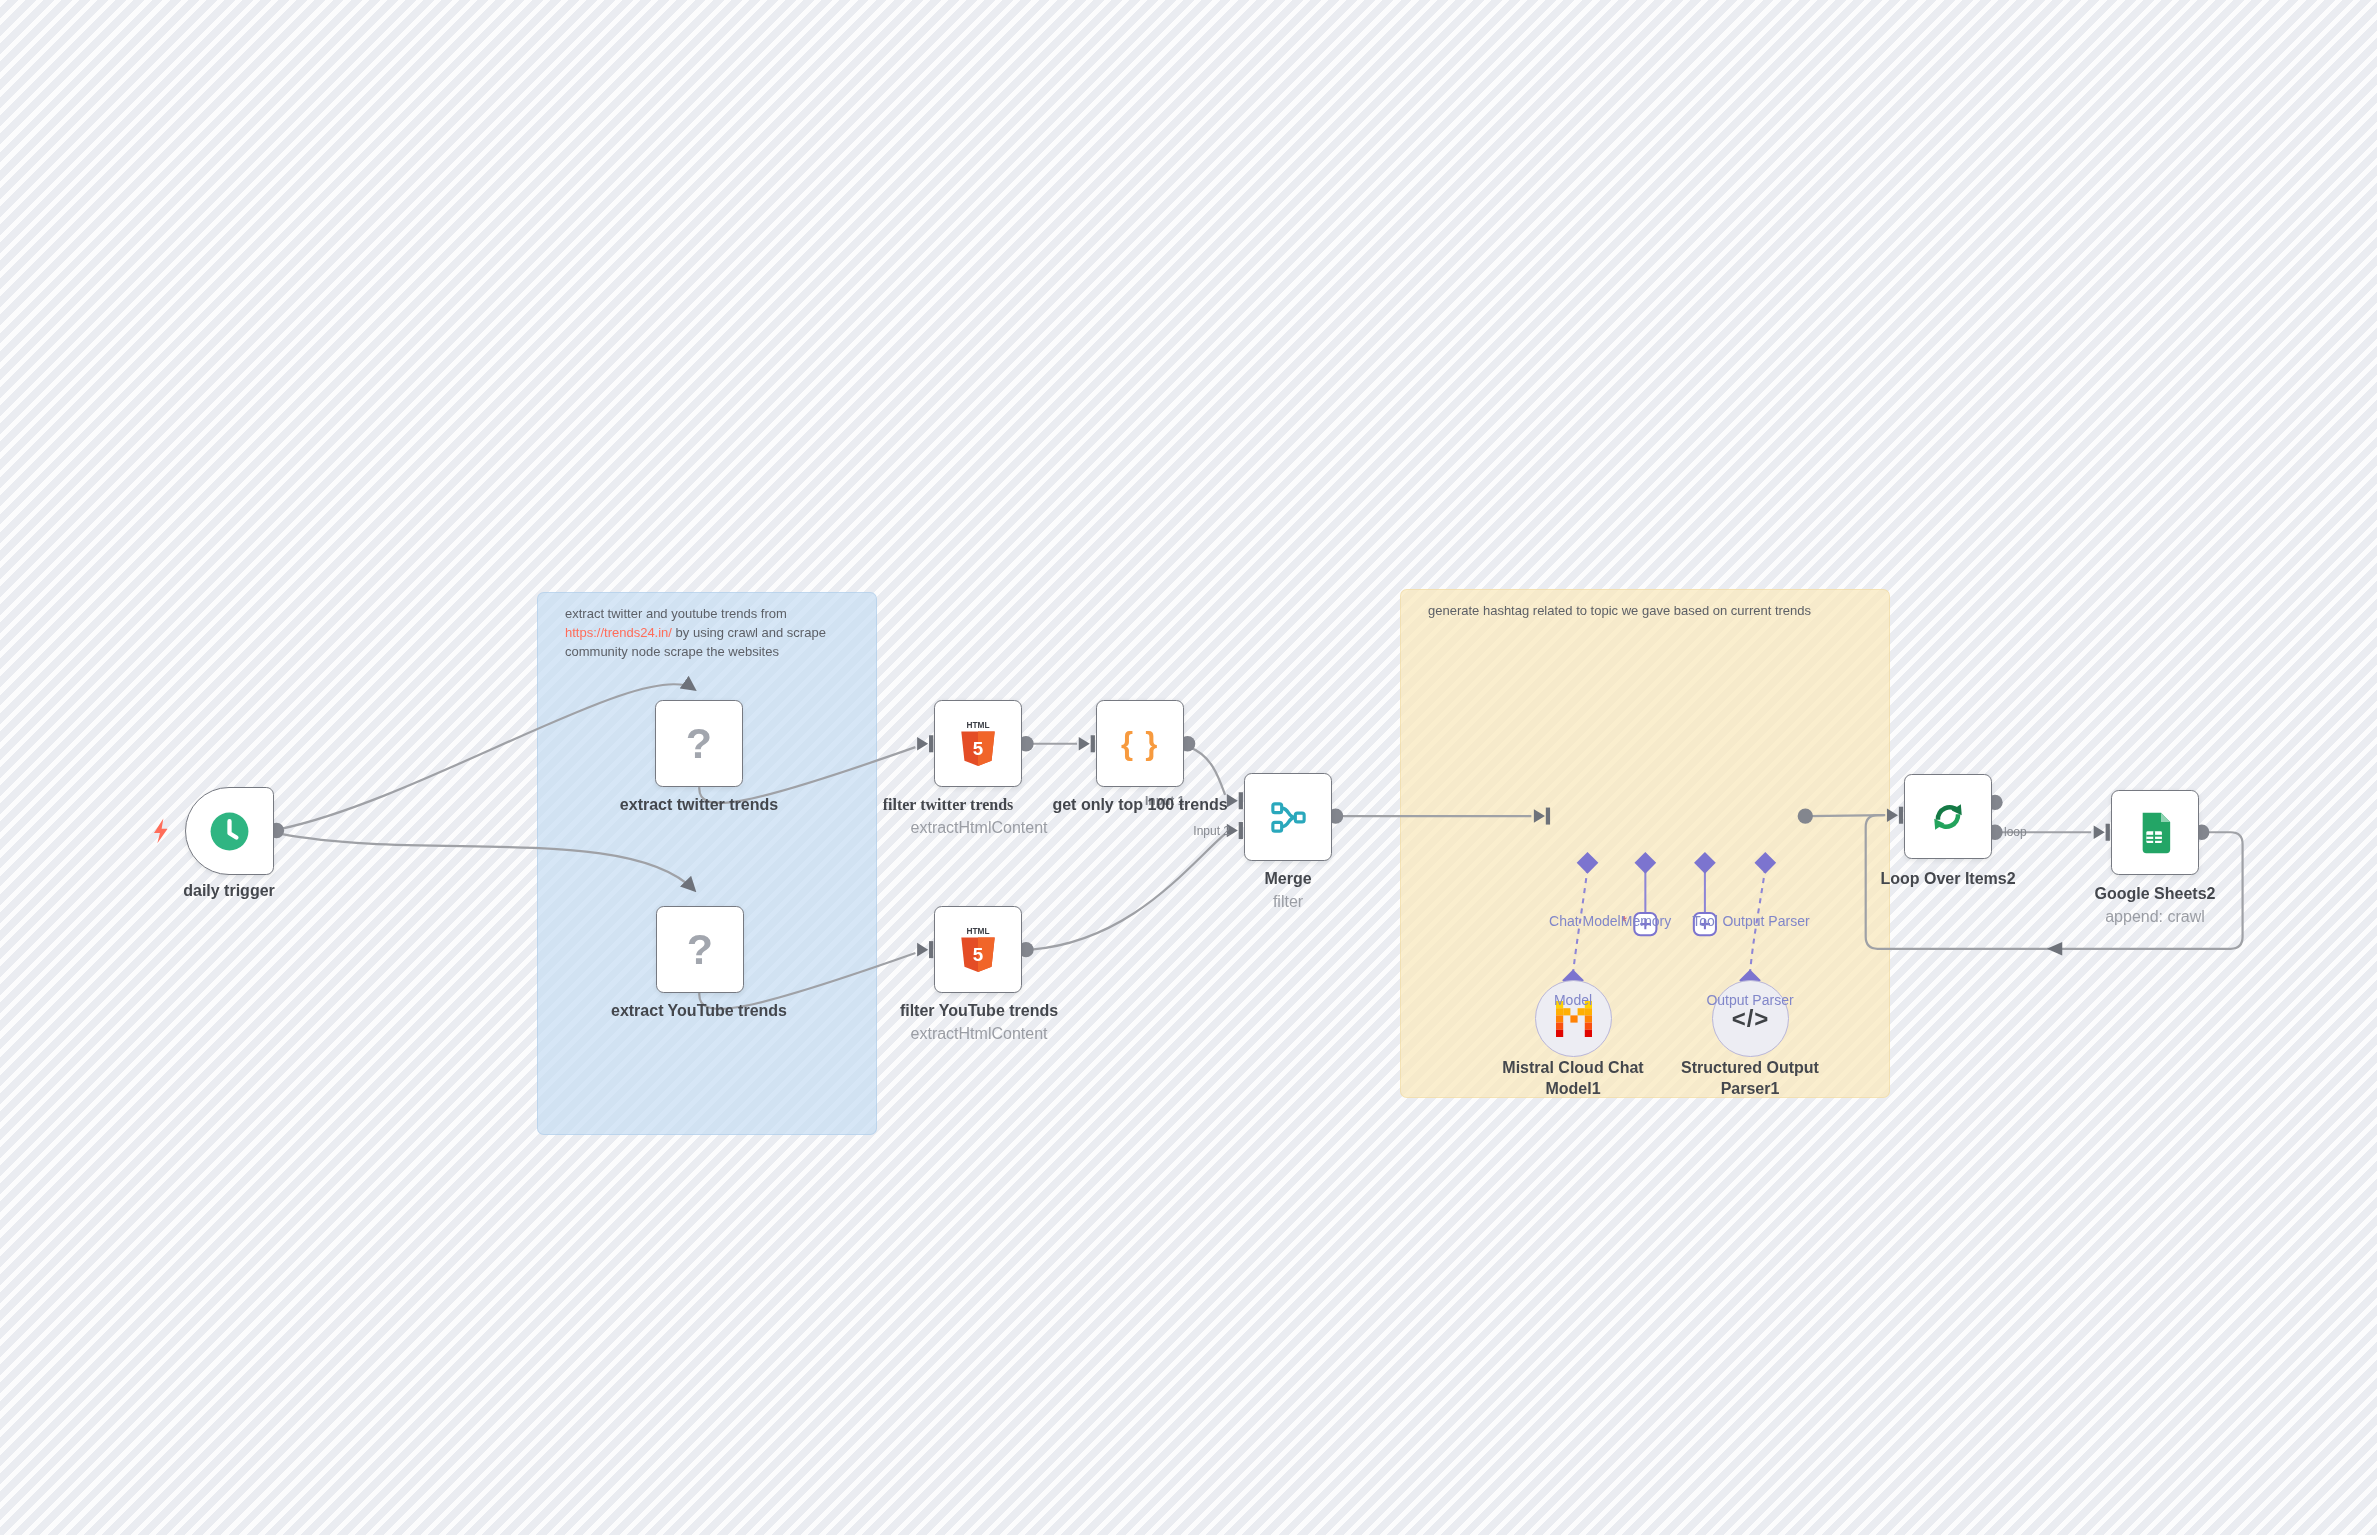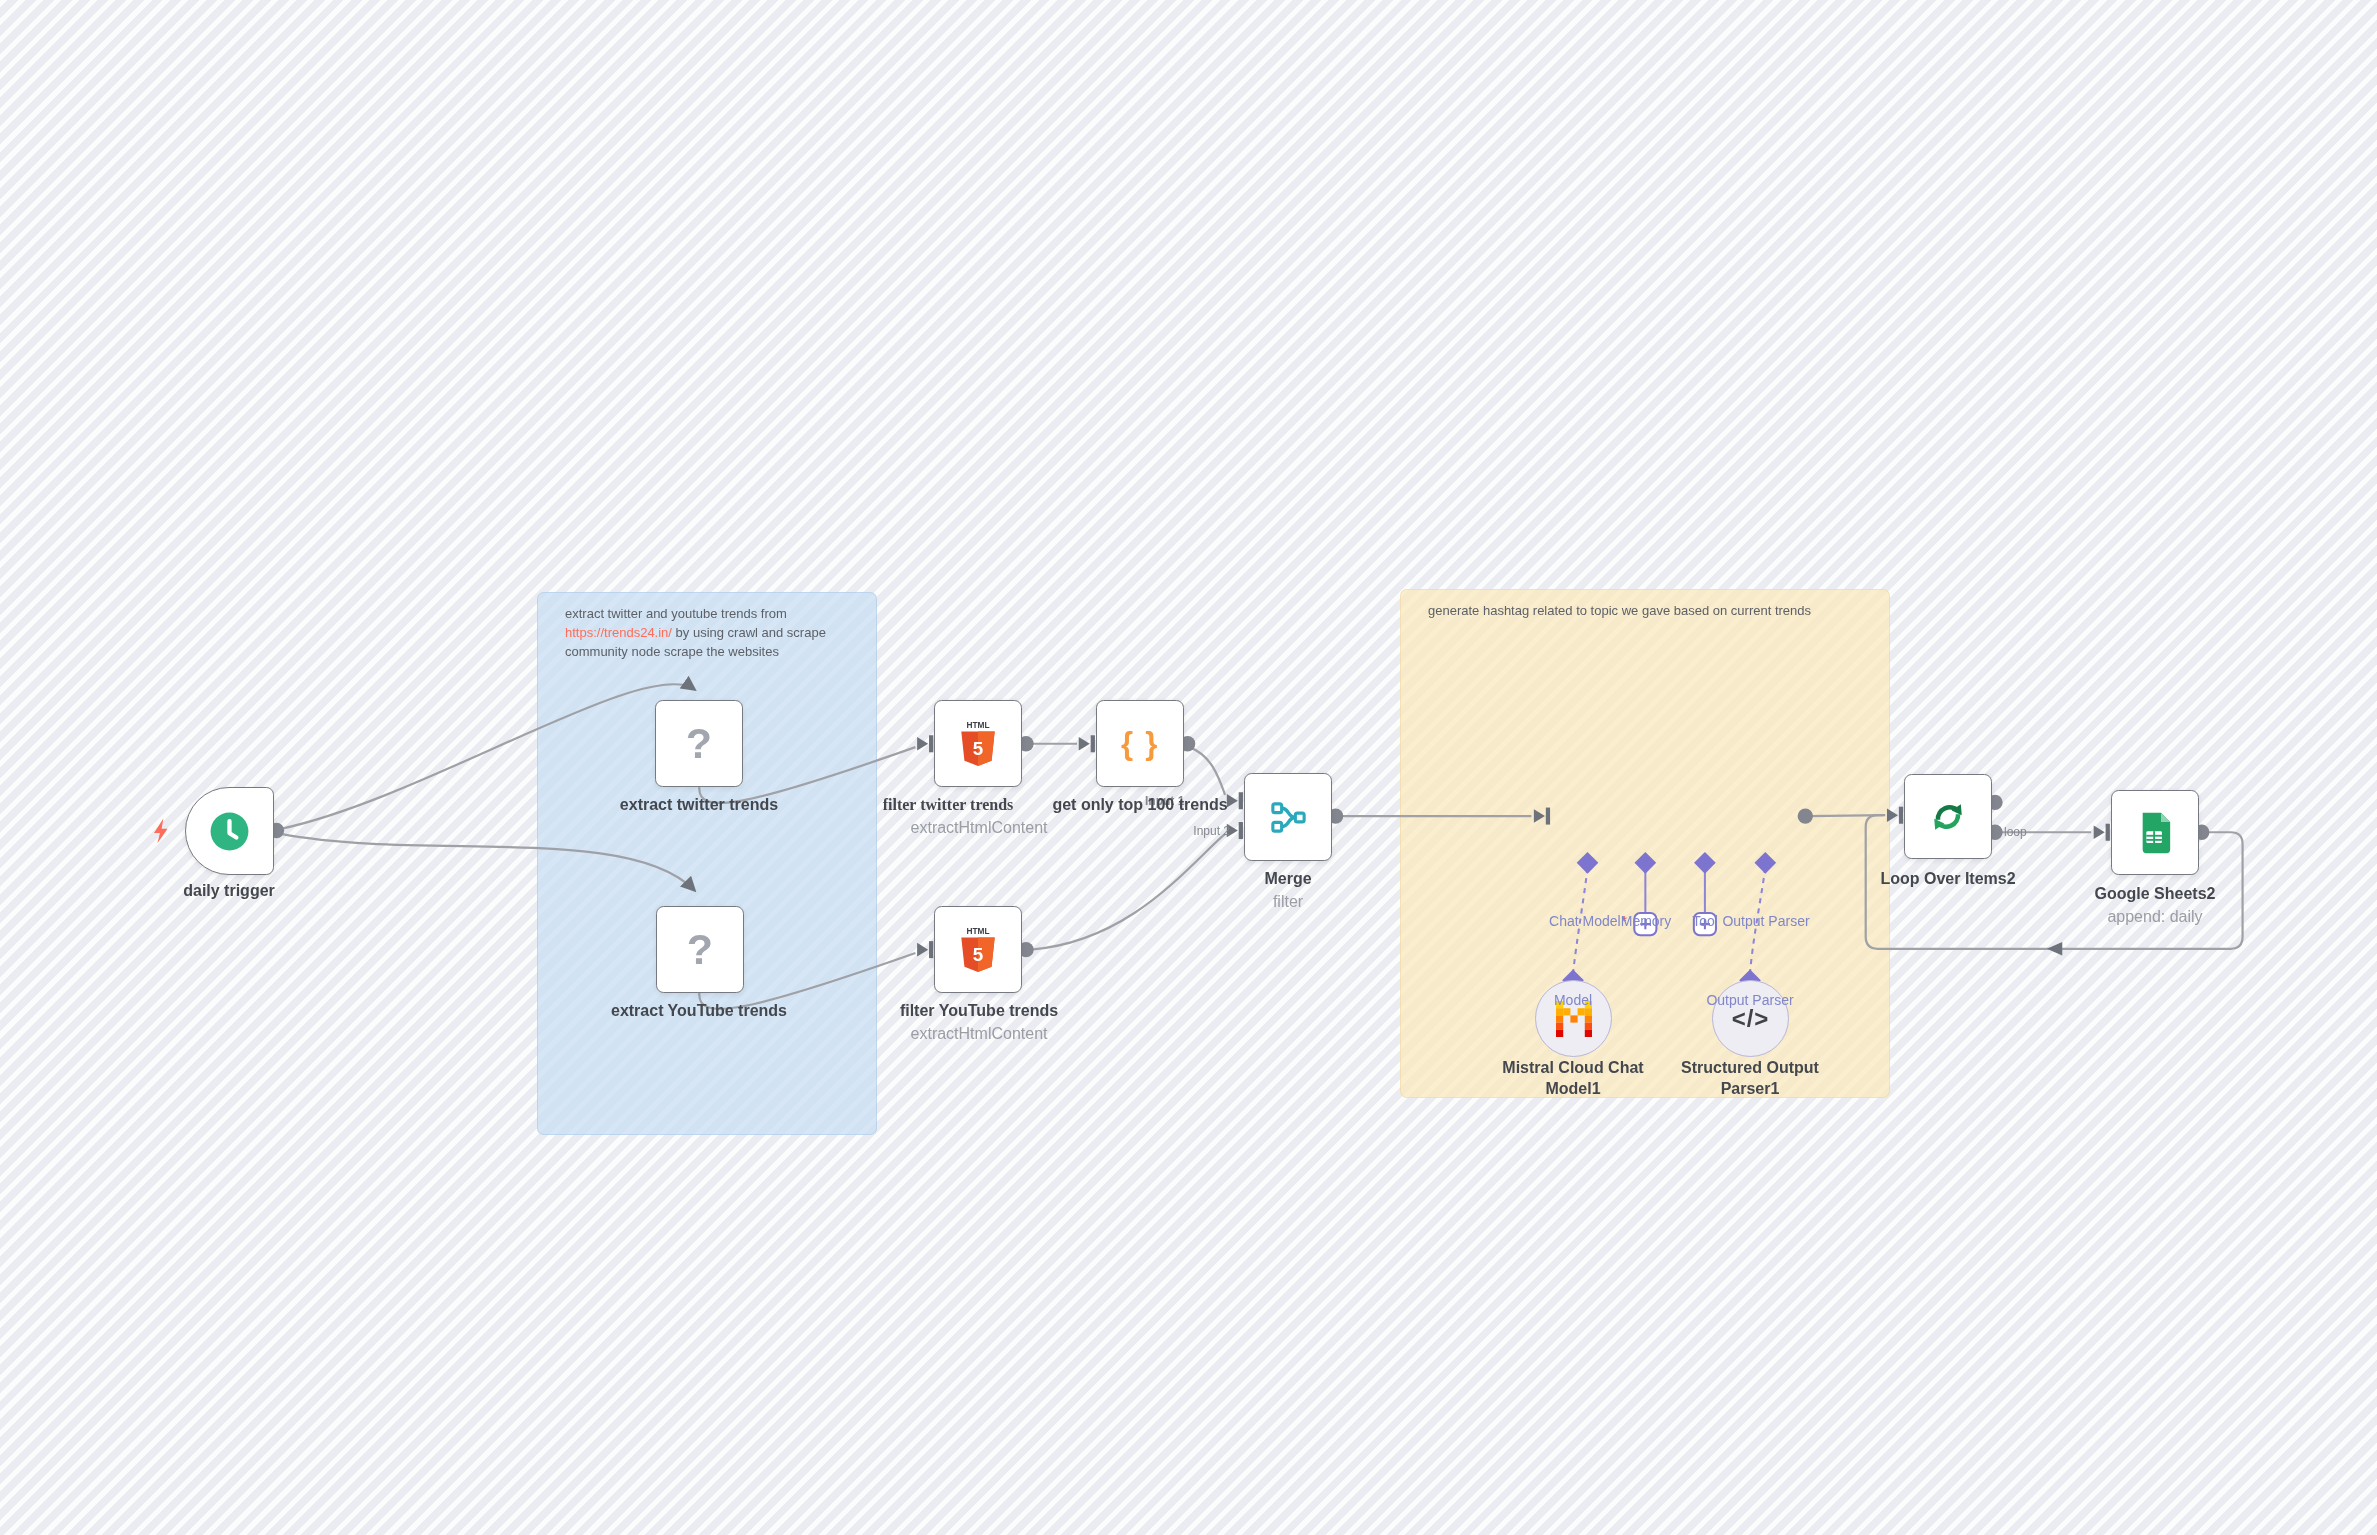--- a/index.html
+++ b/index.html
@@ -285,16 +285,16 @@
           <path d="M6,2 L26,2 L36,12 L36,42 a4,4 0 0 1 -4,4 L10,46 a4,4 0 0 1 -4,-4 Z" fill="#23a566"></path>
           <polygon points="26,2 36,12 26,12" fill="#8fd3b2"></polygon>
           <rect x="10" y="22" width="17" height="13" rx="1.5" fill="#ffffff"></rect>
           <rect x="17.5" y="22" width="2" height="13" fill="#23a566"></rect>
           <rect x="10" y="26" width="17" height="2" fill="#23a566"></rect>
           <rect x="10" y="30.5" width="17" height="2" fill="#23a566"></rect>
         </svg>
     </span>
   </div>
   <div class="node-label" style="left:2155px;top:885px;">Google Sheets2</div>
-  <div class="node-sub" style="left:2155px;top:908px;">append: daily</div>
+  <div class="node-sub" style="left:2155px;top:908px;">append: crawl</div>
 
 </div>
 
 
 </body></html>

